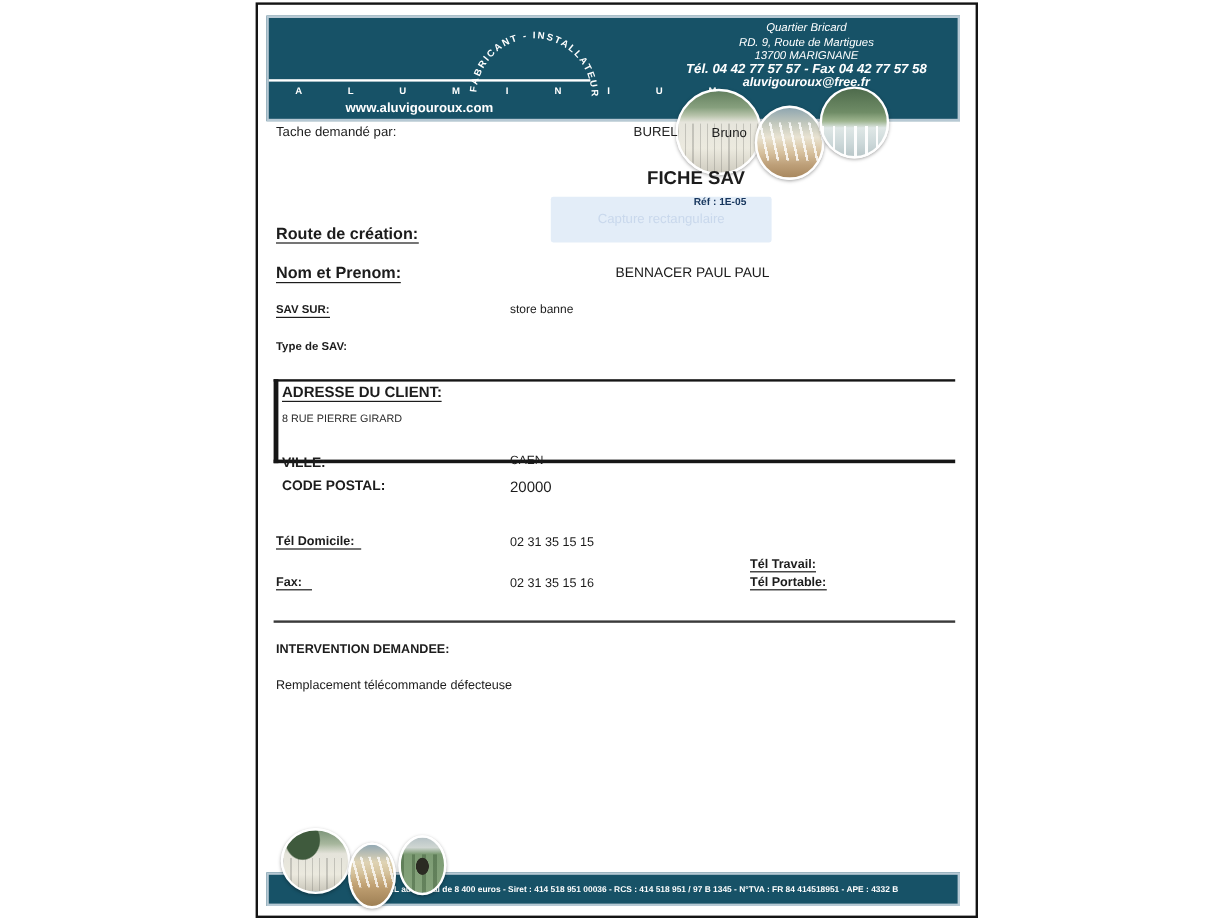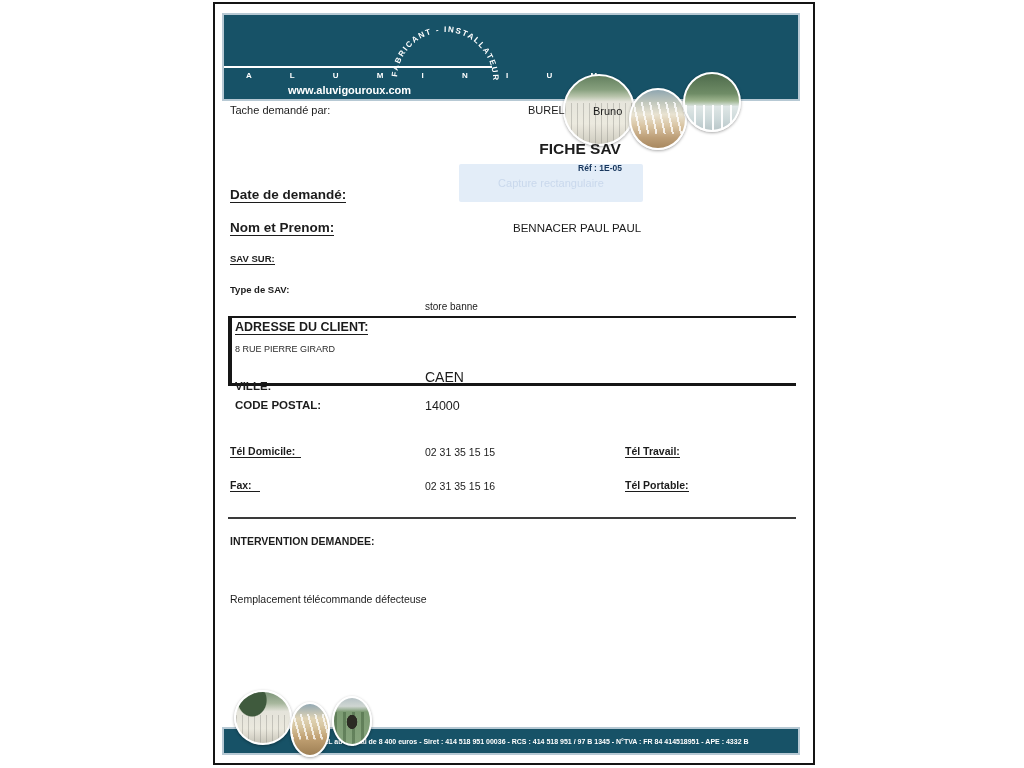--- a/index.html
+++ b/index.html
@@ -75,43 +75,43 @@
          color:#17365d; z-index:3; }
   .watermark { position:absolute; left:244px; top:160px; width:184px; height:38px;
                background:#e3edf8; border-radius:2px; z-index:2; display:flex;
                align-items:center; justify-content:center; }
   .watermark span { color:#c9d8ec; font-size:11px; }
   .date-label { left:15px; top:183px; font-size:13.5px; }
   .date-value { left:302px; top:184px; font-size:14px; }
   .name-label { left:15px; top:216px; font-size:13.5px; }
   .name-value { left:298px; top:218px; font-size:11.5px; }
   .savsur-label { left:15px; top:249px; font-size:9.5px; }
-  .savsur-value { left:210px; top:249px; font-size:10px;margin-top:48px; }
+  .savsur-value { left:210px; top:249px; font-size:10px; }
   .typesav-label { left:15px; top:280px; font-size:9.5px; font-weight:600; }
 
   .addr-box { position:absolute; left:13px; top:312px; width:568px; height:70px;
               border-top:2px solid #161616; border-left:4px solid #161616;
               border-bottom:3px solid #161616; }
   .addr-title { left:3px; top:2px; font-size:12.5px; }
   .addr-street { left:3px; top:26px; font-size:9px; color:#2a2a2a; }
   .addr-city-l { left:3px; top:62px; font-size:11.5px; font-weight:bold; }
-  .addr-city-v { left:193px; top:51px; font-size:14px;text-align:center; }
+  .addr-city-v { left:193px; top:61px; font-size:10px;text-align:center; }
   .addr-cp-l { left:3px; top:81px; font-size:11.5px; font-weight:bold; }
   .addr-cp-v { left:193px; top:81px; font-size:12.5px; }
 
   .tel-dom-l { left:15px; top:441px; font-size:10.5px; padding-right:6px; }
   .tel-dom-v { left:210px; top:442px; font-size:10.5px; }
-  .tel-trav-l { left:410px; top:441px; font-size:10.5px; }
+  .tel-trav-l { left:410px; top:460px; font-size:10.5px; }
   .fax-l { left:15px; top:475px; font-size:10.5px; padding-right:8px; }
   .fax-v { left:210px; top:476px; font-size:10.5px; }
   .tel-port-l { left:410px; top:475px; font-size:10.5px; }
 
   .sep { position:absolute; left:13px; top:513px; width:568px; height:2px; background:#3a3a3a; }
   .interv-l { left:15px; top:531px; font-size:10.5px; font-weight:bold; }
-  .interv-v { left:15px; top:561px; font-size:10.5px;margin-top:28px; }
+  .interv-v { left:15px; top:561px; font-size:10.5px; }
 
   
   .fbar { position:absolute; left:7px; top:723px; width:578px; height:28px;
           background:#175267; border:2px solid #b7c9d4; display:flex;
           align-items:center; justify-content:center; padding-left:40px; z-index:1; }
   .fbar span { color:#fff; font-size:7px; font-weight:bold; white-space:nowrap; }
   .circ.foot { z-index:2; }
 </style>
 </head>
 <body>
@@ -122,54 +122,61 @@
     <div class="band">
       <div class="brand-rule"></div>
       <div class="brand-sub">A L U M I N I U M</div>
       <div class="website">www.aluvigouroux.com</div>
       <svg class="arc-svg" viewBox="0 0 120 95">
         <defs>
             <path id="arcPath" d="M 8,60 A 48,48 0 0 1 104,66" fill="none"></path>
           </defs>
         <text><textPath href="#arcPath">FABRICANT - INSTALLATEUR</textPath></text>
       </svg>
+      <div class="hq">
+        <div>Quartier Bricard</div>
+        <div>RD. 9, Route de Martigues</div>
+        <div>13700 MARIGNANE</div>
+        <div class="tel">Tél. 04 42 77 57 57 - Fax 04 42 77 57 58</div>
+        <div class="mail">aluvigouroux@free.fr</div>
+      </div>
     </div>
 
     <div class="circ c-gate1"></div>
     <div class="circ c-pergola1"></div>
     <div class="circ c-rail1"></div>
 
     <div class="t task-label">Tache demandé par:</div>
     <div class="t task-v1">BUREL</div>
     <div class="t task-v2">Bruno</div>
 
     <div class="t title">FICHE SAV</div>
     <div class="watermark">
       <span>Capture rectangulaire</span>
     </div>
     <div class="t ref">Réf : 1E-05</div>
 
-    <div class="t date-label lbl-u">Date de demandé:</div>
+    <div class="t date-label lbl-u">Route de création:</div>
     <div class="t date-value">01/03/2017</div>
 
     <div class="t name-label lbl-u">Nom et Prenom:</div>
     <div class="t name-value">BENNACER PAUL PAUL</div>
 
     <div class="t savsur-label lbl-u">SAV SUR:</div>
     <div class="t savsur-value">store banne</div>
 
     <div class="t typesav-label">Type de SAV:</div>
 
     <div class="addr-box">
       <div class="t addr-title lbl-u">ADRESSE DU CLIENT:</div>
       <div class="t addr-street">8 RUE PIERRE GIRARD</div>
       <div class="t addr-city-l">VILLE:</div>
       <div class="t addr-city-v">CAEN</div>
       <div class="t addr-cp-l">CODE POSTAL:</div>
-      <div class="t addr-cp-v">14000</div>
+      <div class="t addr-cp-v">20000</div>
     </div>
 
     <div class="t tel-dom-l lbl-u">Tél Domicile:</div>
     <div class="t tel-dom-v">02 31 35 15 15</div>
     <div class="t tel-trav-l lbl-u">Tél Travail:</div>
     <div class="t fax-l lbl-u">Fax:</div>
     <div class="t fax-v">02 31 35 15 16</div>
     <div class="t tel-port-l lbl-u">Tél Portable:</div>
 
     <div class="sep"></div>

